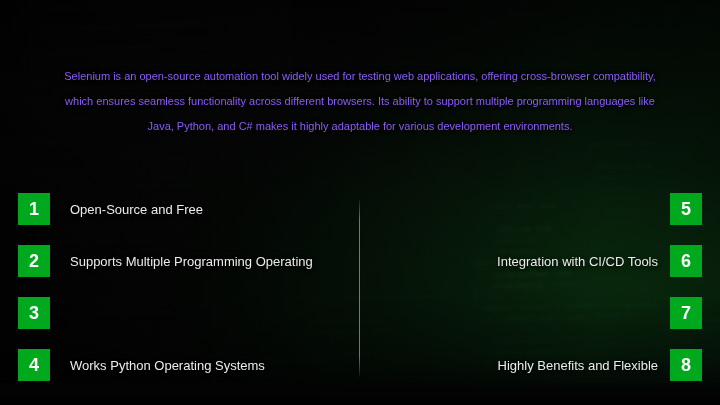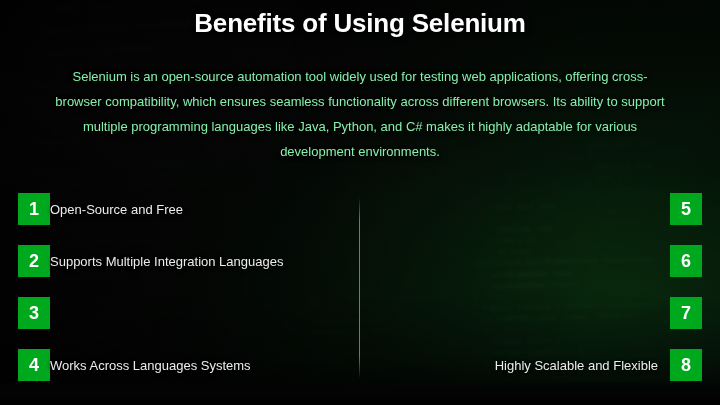--- a/index.html
+++ b/index.html
@@ -107,23 +107,23 @@
     color: #ffffff;
     text-shadow: 0 1px 5px rgba(0,0,0,0.85);
   }
 
   .intro {
     position: absolute;
     left: 52px;
     width: 616px;
     top: 64px;
     text-align: center;
-    font-size: 13px;
+    font-size: 11px;
     line-height: 25px;
-    color: #86efac;
+    color: #8b5cf6;
     text-shadow: 0 1px 4px rgba(0,0,0,0.9);
   }
 
   .divider {
     position: absolute;
     left: 359px;
     top: 199px;
     width: 1px;
     height: 178px;
     background: linear-gradient(180deg, rgba(210,210,210,0.05) 0%, rgba(205,205,205,0.55) 12%, rgba(205,205,205,0.55) 88%, rgba(210,210,210,0.05) 100%);
@@ -163,21 +163,21 @@
     justify-content: center;
     line-height: 1;
   }
 
   .item-label {
     font-size: 13px;
     color: #ececec;
     white-space: nowrap;
     text-shadow: 0 1px 4px rgba(0,0,0,0.9);
   }
-  .col-left .item-label  { margin-left: 0; }
+  .col-left .item-label  { margin-left: 20px; }
   .col-right .item-label { margin-right: 12px; text-align: right; }
 </style>
 </head>
 <body>
 
 <div id="slide">
 
   <div class="bg-layer bg-base"></div>
 
   <div class="bg-layer bg-code">
@@ -283,54 +283,54 @@
 dinainmdemydyne_6nd~
 sgtlrel
   =2ctr/"system</div>
   </div>
 
   <div class="bg-layer bg-veil"></div>
   <div class="bg-bottombar"></div>
 
   <div class="content">
 
-    <div class="title">Benefits of Using Selenium</div>
 
     <div class="intro">Selenium is an open-source automation tool widely used for testing web applications, offering cross-browser compatibility, which ensures seamless functionality across different browsers. Its ability to support multiple programming languages like Java, Python, and C# makes it highly adaptable for various development environments.</div>
 
     <div class="divider"></div>
 
     <div class="col col-left">
       <div class="item item-0">
         <div class="num">1</div>
         <div class="item-label">Open-Source and Free</div>
       </div>
       <div class="item item-1">
         <div class="num">2</div>
-        <div class="item-label">Supports Multiple Integration Languages</div>
+        <div class="item-label">Supports Multiple Programming Operating</div>
       </div>
       <div class="item item-2">
         <div class="num">3</div>
       </div>
       <div class="item item-3">
         <div class="num">4</div>
-        <div class="item-label">Works Across Languages Systems</div>
+        <div class="item-label">Works Python Operating Systems</div>
       </div>
     </div>
 
     <div class="col col-right">
       <div class="item item-0">
         <div class="num">5</div>
       </div>
       <div class="item item-1">
         <div class="num">6</div>
+        <div class="item-label">Integration with CI/CD Tools</div>
       </div>
       <div class="item item-2">
         <div class="num">7</div>
       </div>
       <div class="item item-3">
         <div class="num">8</div>
-        <div class="item-label">Highly Scalable and Flexible</div>
+        <div class="item-label">Highly Benefits and Flexible</div>
       </div>
     </div>
 
   </div>
 </div>
 
 </body></html>

